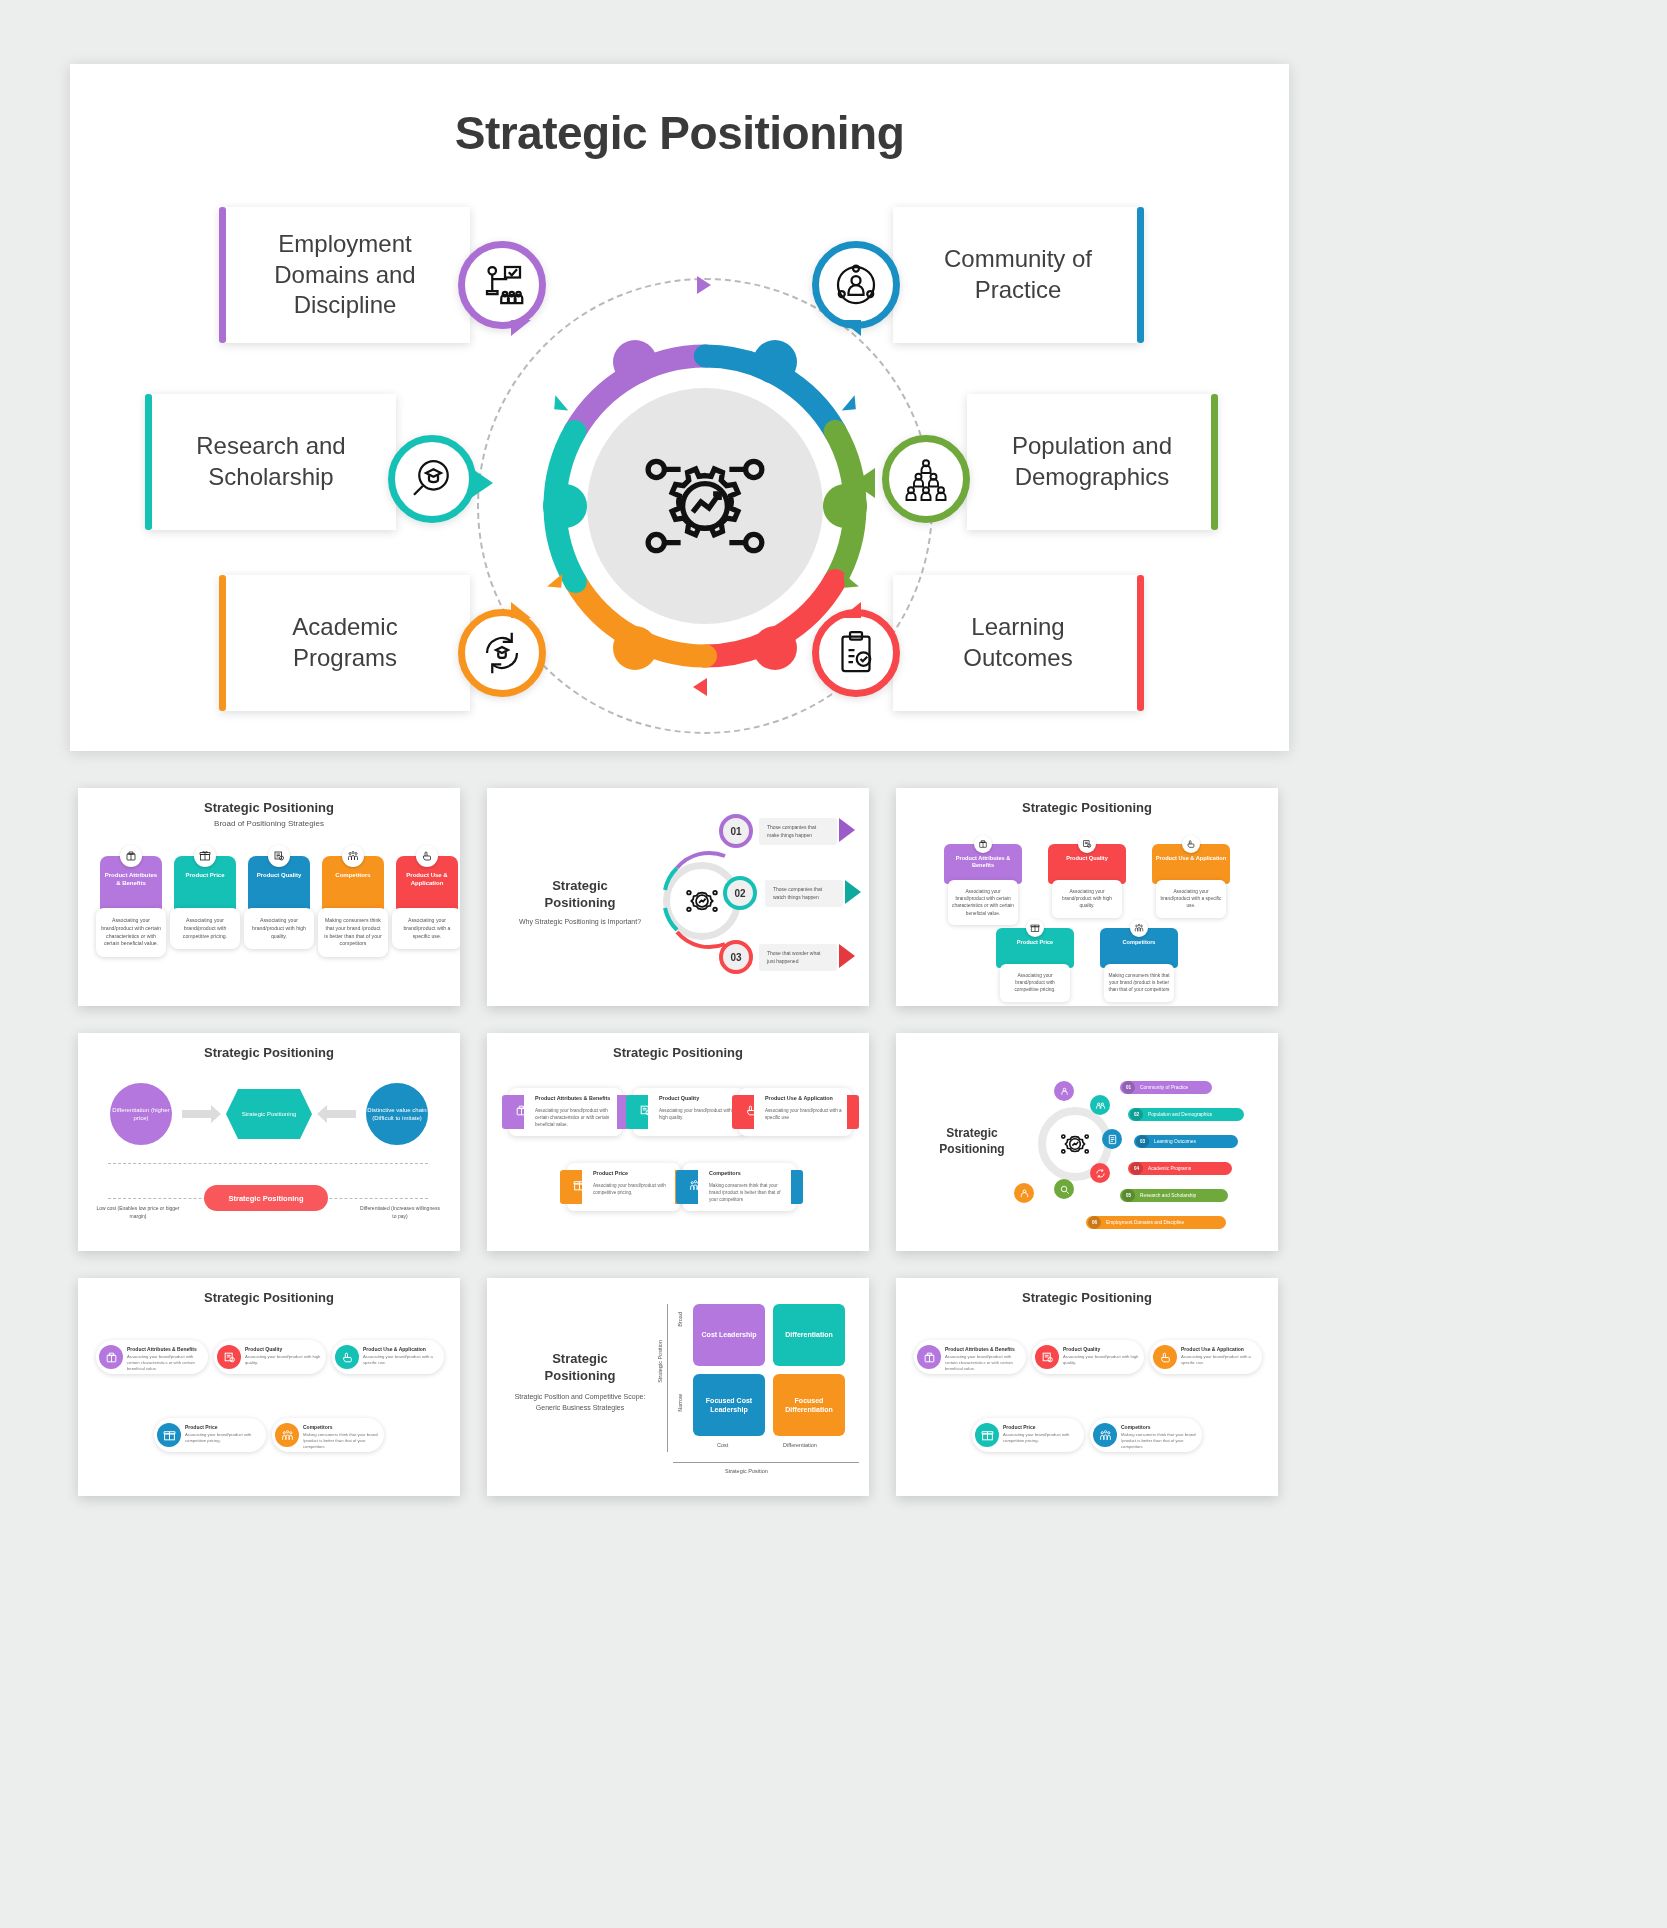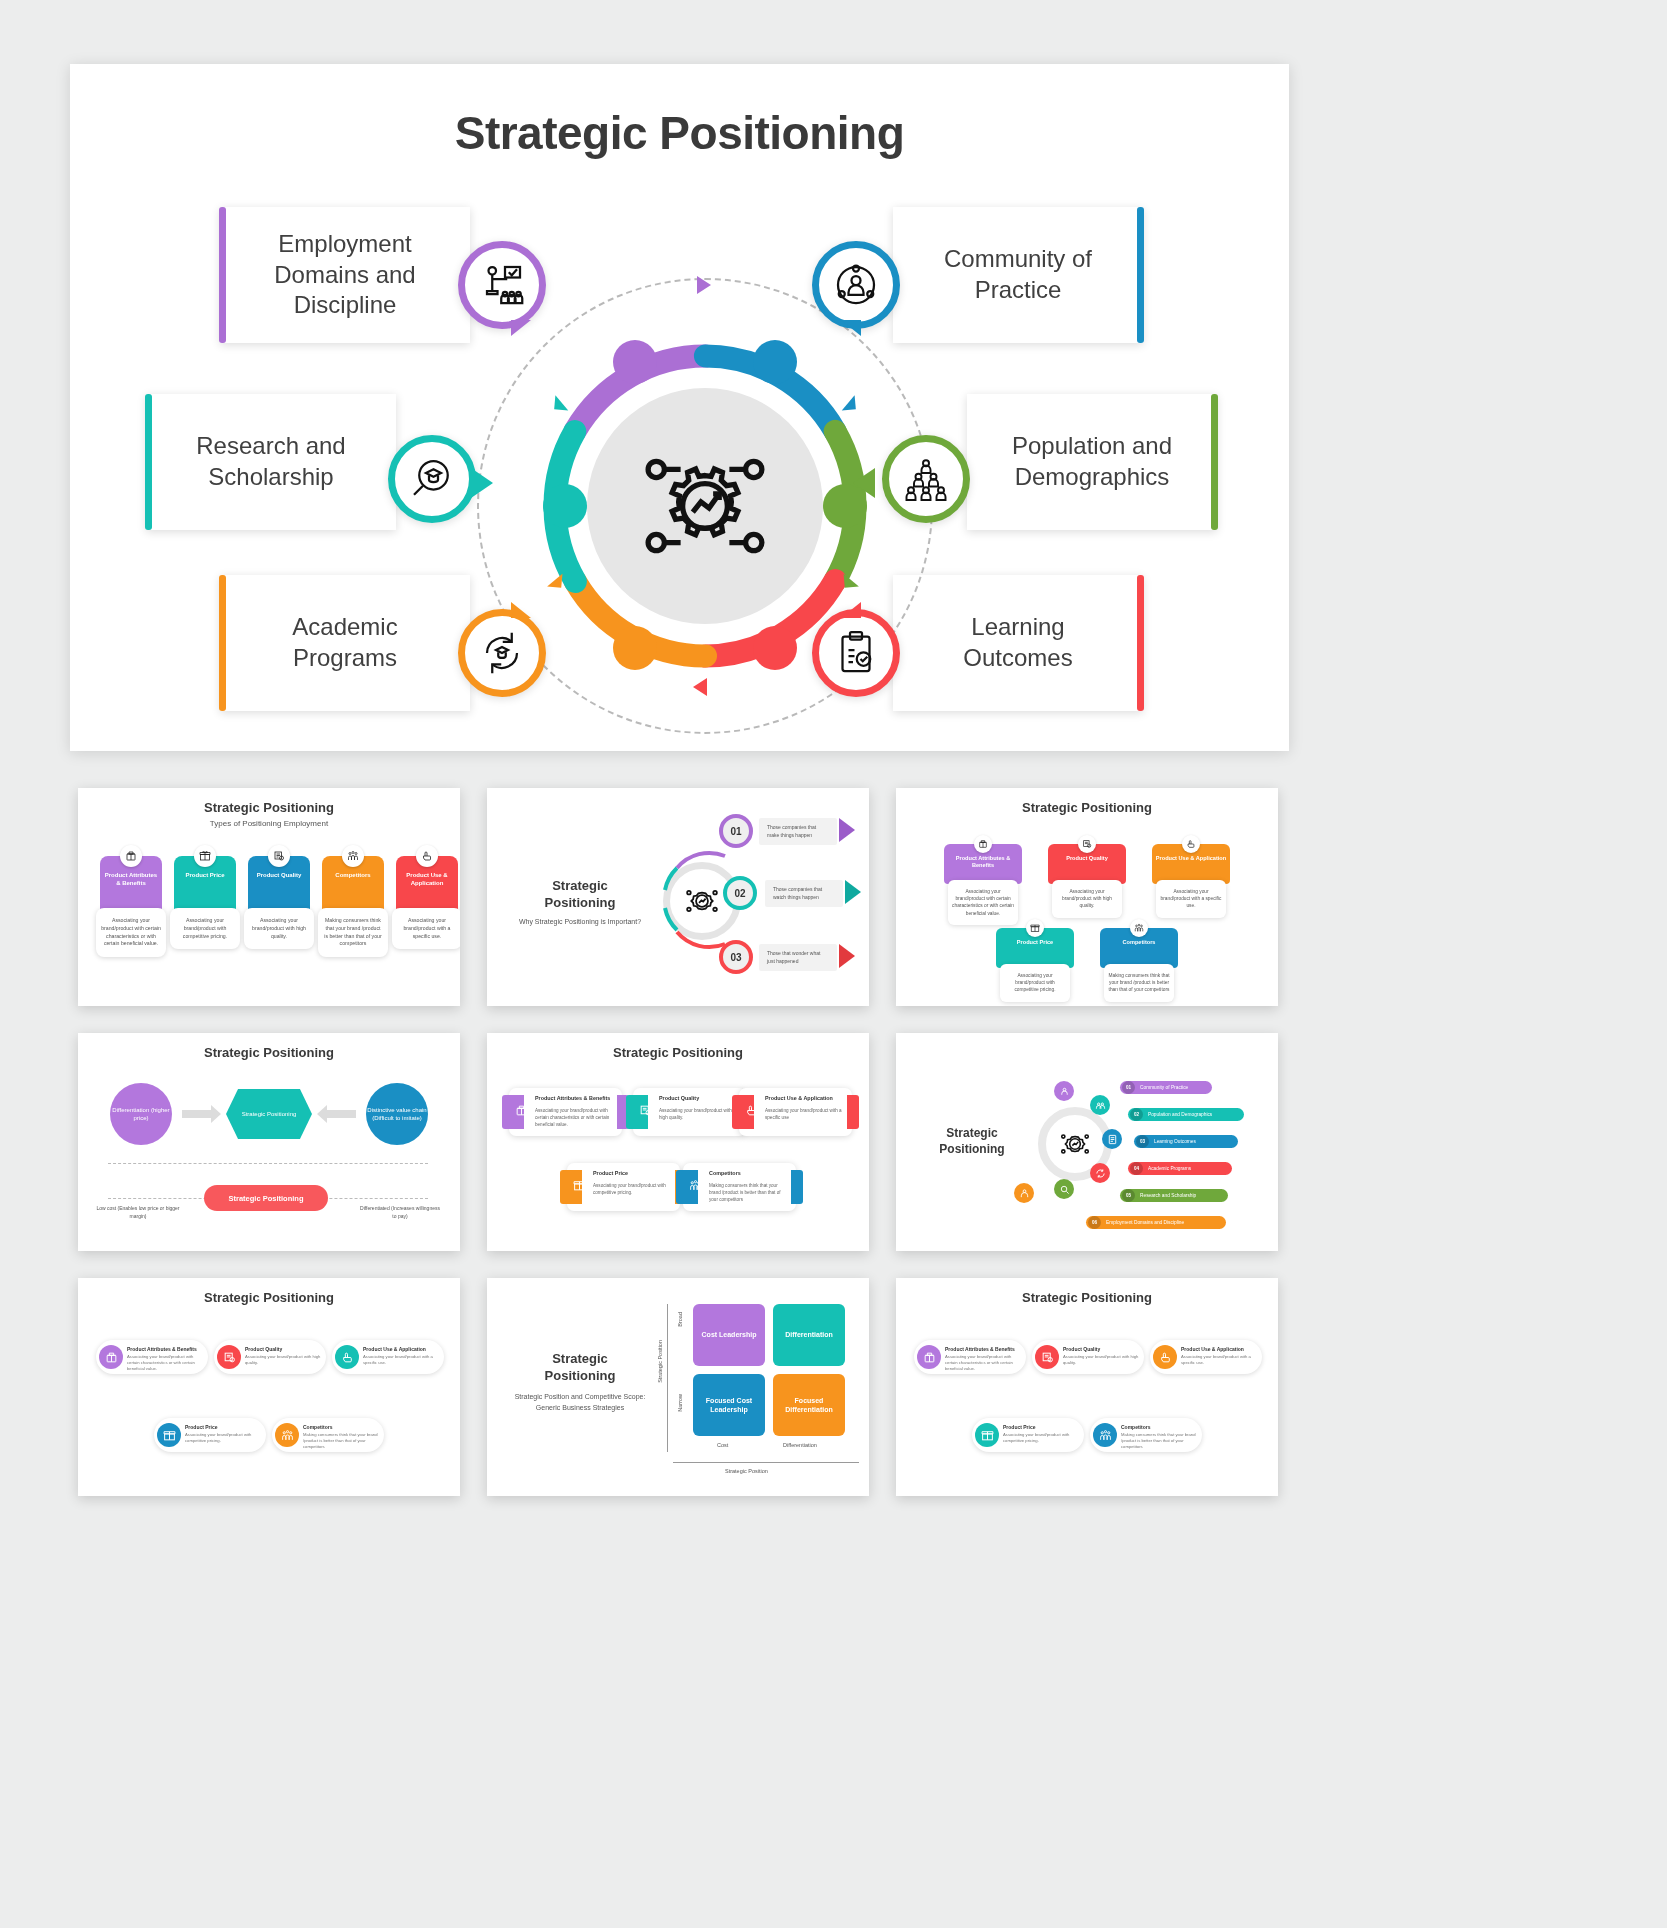--- a/index.html
+++ b/index.html
@@ -333,21 +333,21 @@
     <div class="tri" style="left:322px;top:70px;border-left:10px solid #1a8fc4;border-top:10px solid transparent;border-bottom:10px solid transparent;transform:rotate(40deg);"></div>
     <div class="tri" style="left:318px;top:248px;border-left:10px solid #6fa83b;border-top:10px solid transparent;border-bottom:10px solid transparent;transform:rotate(130deg);"></div>
     <div class="tri" style="left:168px;top:352px;border-right:14px solid #f8474b;border-top:9px solid transparent;border-bottom:9px solid transparent;"></div>
     <div class="tri" style="left:28px;top:248px;border-right:10px solid #f7941e;border-top:10px solid transparent;border-bottom:10px solid transparent;transform:rotate(-130deg);"></div>
     <div class="tri" style="left:28px;top:70px;border-right:10px solid #15c0b4;border-top:10px solid transparent;border-bottom:10px solid transparent;transform:rotate(-40deg);"></div>
   </div>
 </div>
 
 <div class="thumb" style="left:78px; top:788px;">
   <div class="t-title">Strategic Positioning</div>
-  <div class="t-sub">Types of Positioning Employment</div>
+  <div class="t-sub">Broad of Positioning Strategies</div>
 
   <div class="mini-col" style="left:22px;">
     <div class="mini-head" style="background:#b377dd;">
       <span class="mini-ic">
           <svg viewBox="0 0 24 24" fill="none" stroke="#222" stroke-width="1.6">
             <rect x="4" y="8" width="16" height="12" rx="1"></rect>
             <path d="M4 8h16M12 8v12M8 4h8v4H8z"></path>
           </svg>
         </span>
       <span>Product Attributes &amp; Benefits</span>

